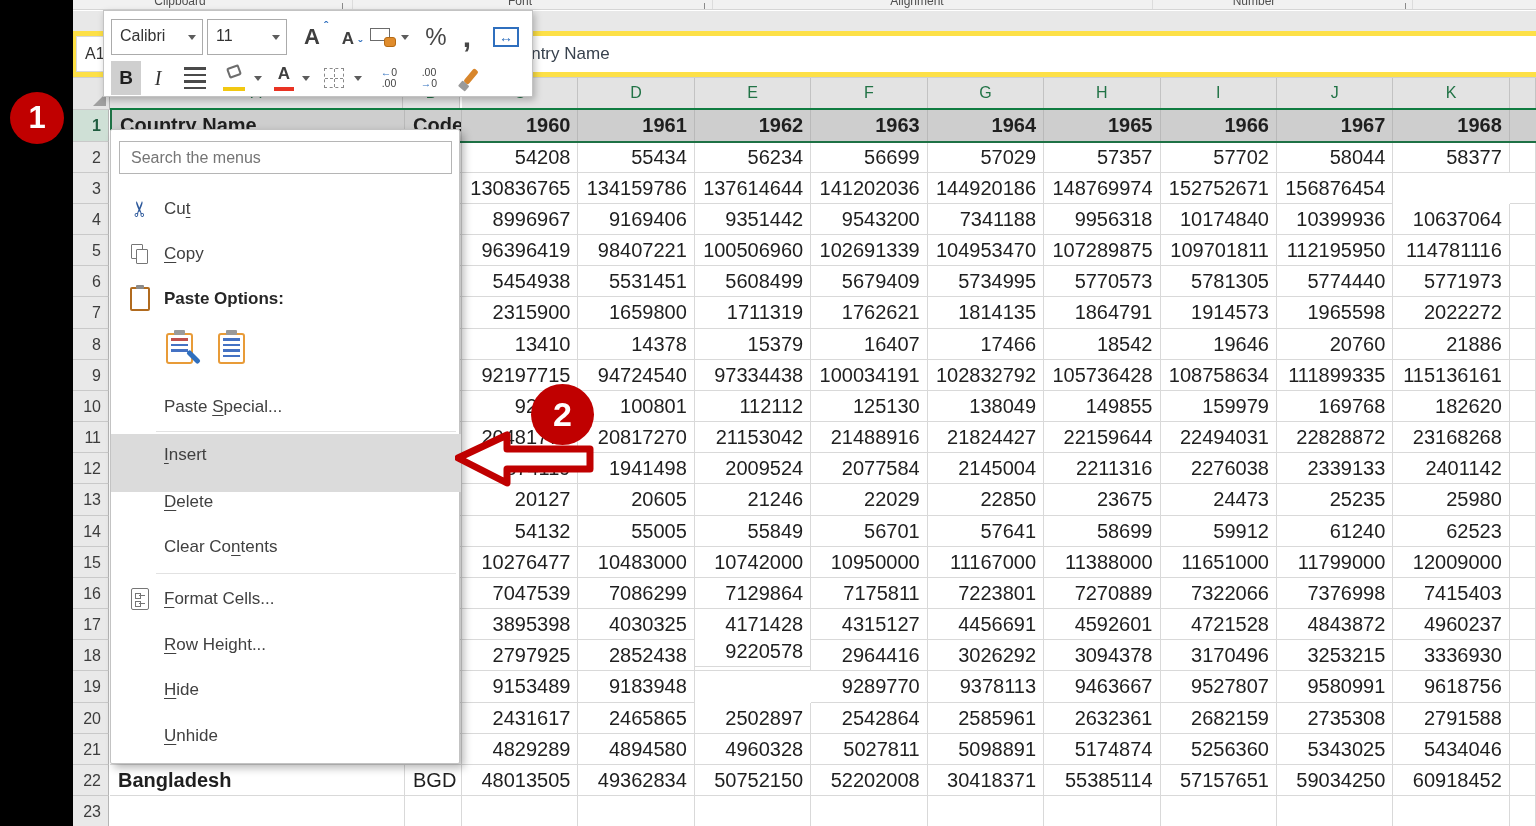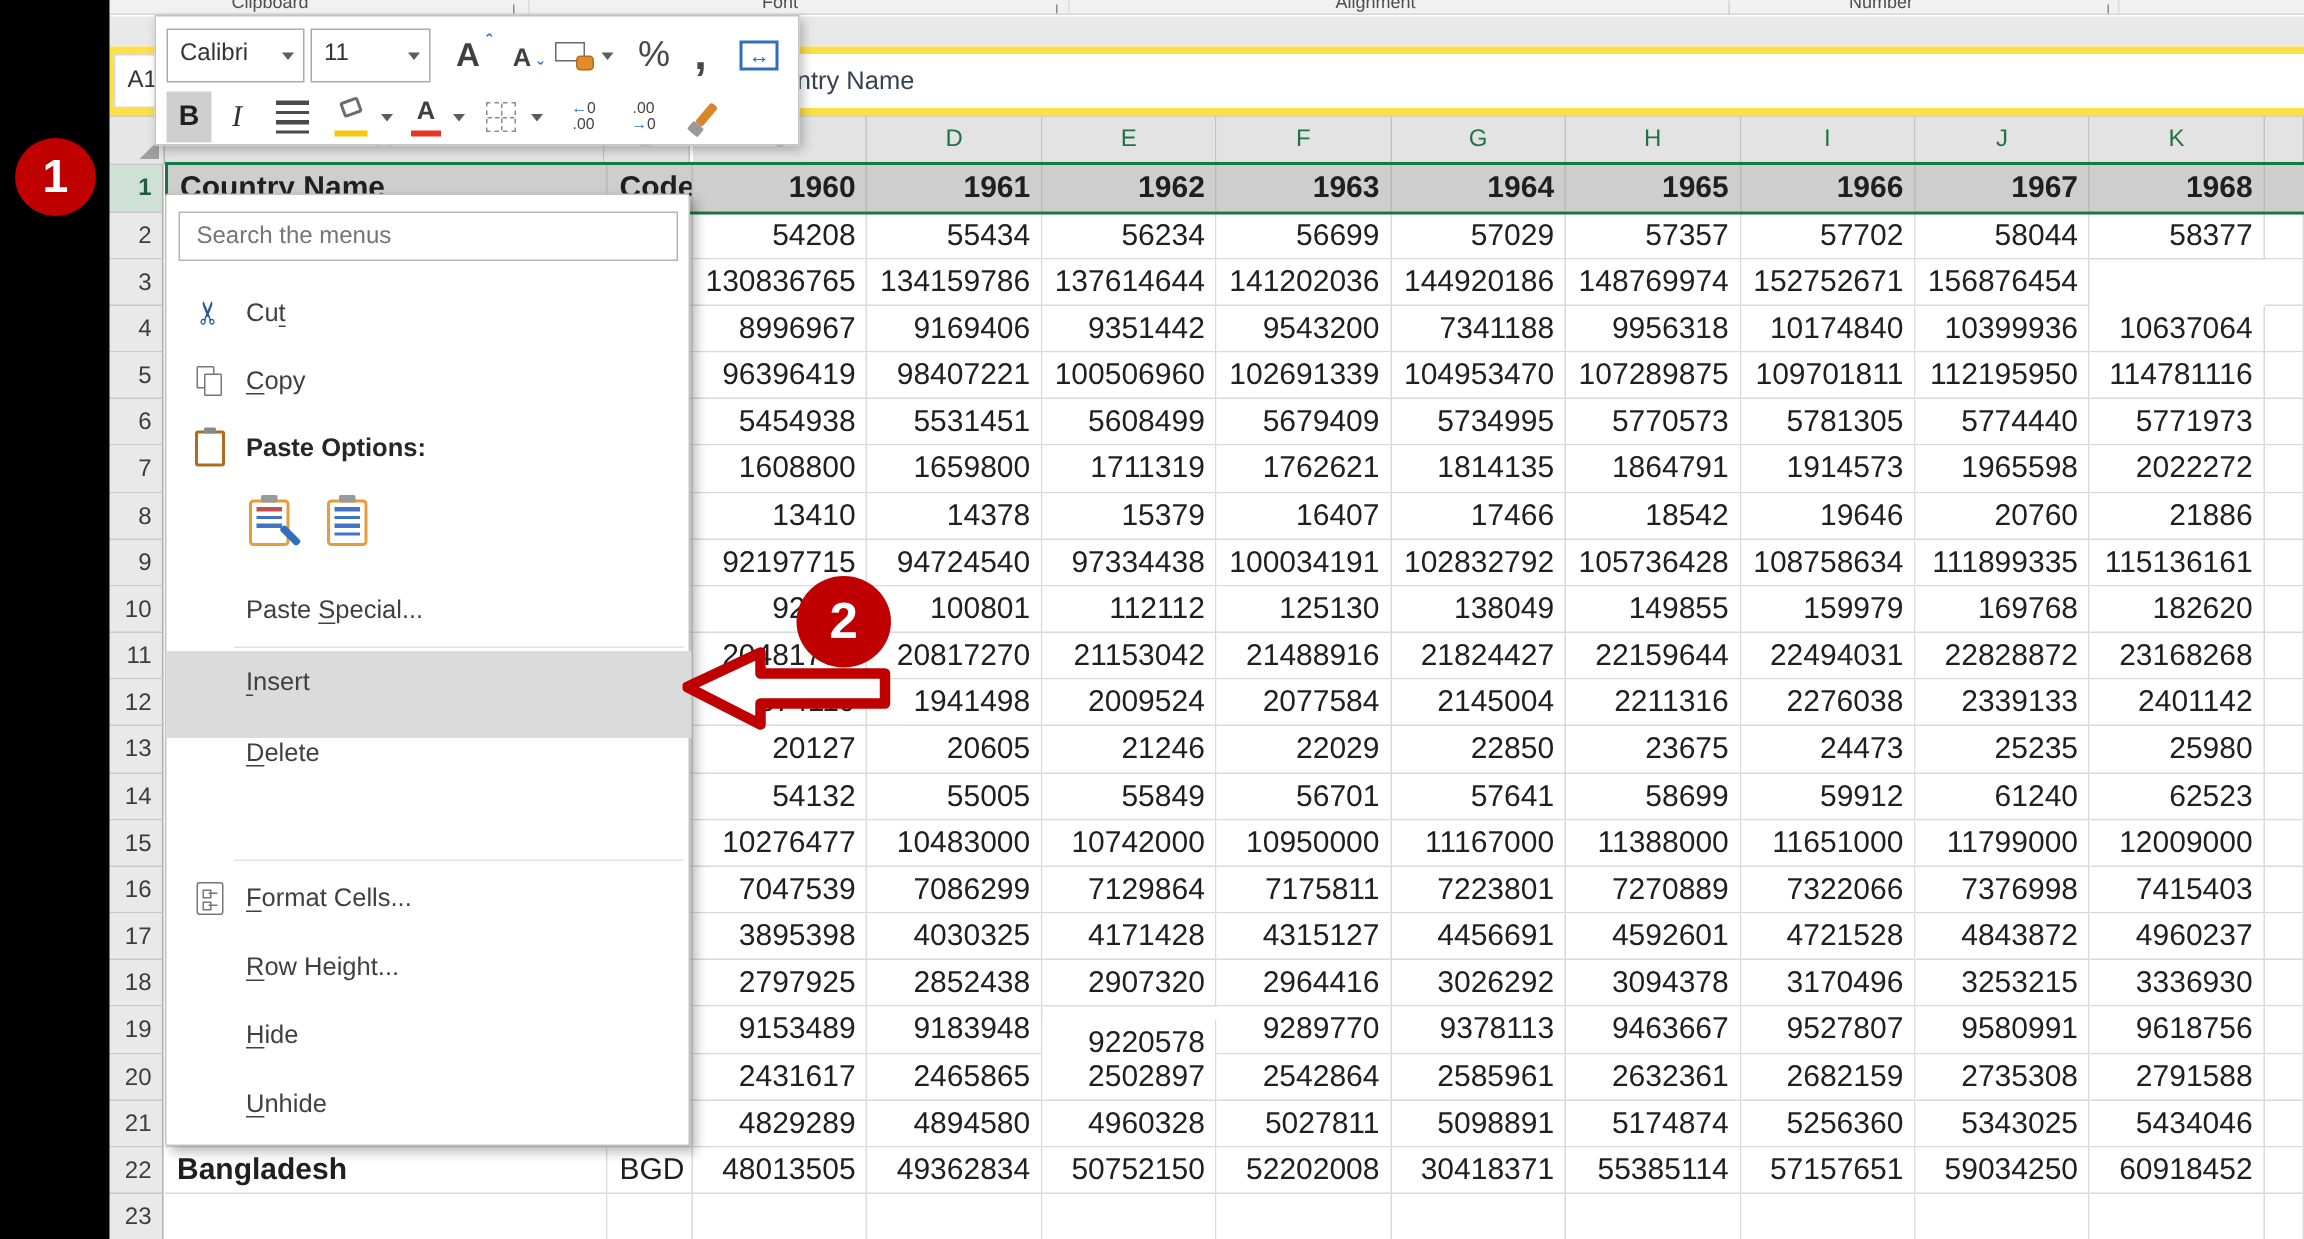--- a/index.html
+++ b/index.html
@@ -241,21 +241,21 @@
       <div class="cell gcell num" style="left: 694.84px; top: 266.18px; width: 116.42px; height: 31.17px; line-height: 31.17px;">5608499</div>
       <div class="cell gcell num" style="left: 811.26px; top: 266.18px; width: 116.42px; height: 31.17px; line-height: 31.17px;">5679409</div>
       <div class="cell gcell num" style="left: 927.68px; top: 266.18px; width: 116.42px; height: 31.17px; line-height: 31.17px;">5734995</div>
       <div class="cell gcell num" style="left: 1044.1px; top: 266.18px; width: 116.42px; height: 31.17px; line-height: 31.17px;">5770573</div>
       <div class="cell gcell num" style="left: 1160.52px; top: 266.18px; width: 116.42px; height: 31.17px; line-height: 31.17px;">5781305</div>
       <div class="cell gcell num" style="left: 1276.94px; top: 266.18px; width: 116.42px; height: 31.17px; line-height: 31.17px;">5774440</div>
       <div class="cell gcell num" style="left: 1393.36px; top: 266.18px; width: 116.42px; height: 31.17px; line-height: 31.17px;">5771973</div>
       <div class="cell gcell num" style="left: 1509.78px; top: 266.18px; width: 26px; height: 31.17px; line-height: 31.17px;"></div>
       <div class="cell gcell txt" style="left: 110px; top: 297.35px; width: 295px; height: 31.17px; line-height: 31.17px; font-weight: bold;"></div>
       <div class="cell gcell txt" style="left: 405px; top: 297.35px; width: 57px; height: 31.17px; line-height: 31.17px;"></div>
-      <div class="cell gcell num" style="left: 462px; top: 297.35px; width: 116.42px; height: 31.17px; line-height: 31.17px;">1608800</div>
+      <div class="cell gcell num" style="left: 462px; top: 297.35px; width: 116.42px; height: 31.17px; line-height: 31.17px;">2315900</div>
       <div class="cell gcell num" style="left: 578.42px; top: 297.35px; width: 116.42px; height: 31.17px; line-height: 31.17px;">1659800</div>
       <div class="cell gcell num" style="left: 694.84px; top: 297.35px; width: 116.42px; height: 31.17px; line-height: 31.17px;">1711319</div>
       <div class="cell gcell num" style="left: 811.26px; top: 297.35px; width: 116.42px; height: 31.17px; line-height: 31.17px;">1762621</div>
       <div class="cell gcell num" style="left: 927.68px; top: 297.35px; width: 116.42px; height: 31.17px; line-height: 31.17px;">1814135</div>
       <div class="cell gcell num" style="left: 1044.1px; top: 297.35px; width: 116.42px; height: 31.17px; line-height: 31.17px;">1864791</div>
       <div class="cell gcell num" style="left: 1160.52px; top: 297.35px; width: 116.42px; height: 31.17px; line-height: 31.17px;">1914573</div>
       <div class="cell gcell num" style="left: 1276.94px; top: 297.35px; width: 116.42px; height: 31.17px; line-height: 31.17px;">1965598</div>
       <div class="cell gcell num" style="left: 1393.36px; top: 297.35px; width: 116.42px; height: 31.17px; line-height: 31.17px;">2022272</div>
       <div class="cell gcell num" style="left: 1509.78px; top: 297.35px; width: 26px; height: 31.17px; line-height: 31.17px;"></div>
       <div class="cell gcell txt" style="left: 110px; top: 328.52px; width: 295px; height: 31.17px; line-height: 31.17px; font-weight: bold;"></div>
@@ -387,21 +387,21 @@
       <div class="cell gcell num" style="left: 927.68px; top: 640.22px; width: 116.42px; height: 31.17px; line-height: 31.17px;">3026292</div>
       <div class="cell gcell num" style="left: 1044.1px; top: 640.22px; width: 116.42px; height: 31.17px; line-height: 31.17px;">3094378</div>
       <div class="cell gcell num" style="left: 1160.52px; top: 640.22px; width: 116.42px; height: 31.17px; line-height: 31.17px;">3170496</div>
       <div class="cell gcell num" style="left: 1276.94px; top: 640.22px; width: 116.42px; height: 31.17px; line-height: 31.17px;">3253215</div>
       <div class="cell gcell num" style="left: 1393.36px; top: 640.22px; width: 116.42px; height: 31.17px; line-height: 31.17px;">3336930</div>
       <div class="cell gcell num" style="left: 1509.78px; top: 640.22px; width: 26px; height: 31.17px; line-height: 31.17px;"></div>
       <div class="cell gcell txt" style="left: 110px; top: 671.39px; width: 295px; height: 31.17px; line-height: 31.17px; font-weight: bold;"></div>
       <div class="cell gcell txt" style="left: 405px; top: 671.39px; width: 57px; height: 31.17px; line-height: 31.17px;"></div>
       <div class="cell gcell num" style="left: 462px; top: 671.39px; width: 116.42px; height: 31.17px; line-height: 31.17px;">9153489</div>
       <div class="cell gcell num" style="left: 578.42px; top: 671.39px; width: 116.42px; height: 31.17px; line-height: 31.17px;">9183948</div>
-      <div class="cell gcell num" style="left: 694.84px; top: 680px; width: 116.42px; height: 31.17px; line-height: 31.17px;">9220578</div>
+      <div class="cell gcell num" style="left: 694.84px; top: 636px; width: 116.42px; height: 31.17px; line-height: 31.17px;">9220578</div>
       <div class="cell gcell num" style="left: 811.26px; top: 671.39px; width: 116.42px; height: 31.17px; line-height: 31.17px;">9289770</div>
       <div class="cell gcell num" style="left: 927.68px; top: 671.39px; width: 116.42px; height: 31.17px; line-height: 31.17px;">9378113</div>
       <div class="cell gcell num" style="left: 1044.1px; top: 671.39px; width: 116.42px; height: 31.17px; line-height: 31.17px;">9463667</div>
       <div class="cell gcell num" style="left: 1160.52px; top: 671.39px; width: 116.42px; height: 31.17px; line-height: 31.17px;">9527807</div>
       <div class="cell gcell num" style="left: 1276.94px; top: 671.39px; width: 116.42px; height: 31.17px; line-height: 31.17px;">9580991</div>
       <div class="cell gcell num" style="left: 1393.36px; top: 671.39px; width: 116.42px; height: 31.17px; line-height: 31.17px;">9618756</div>
       <div class="cell gcell num" style="left: 1509.78px; top: 671.39px; width: 26px; height: 31.17px; line-height: 31.17px;"></div>
       <div class="cell gcell txt" style="left: 110px; top: 702.56px; width: 295px; height: 31.17px; line-height: 31.17px; font-weight: bold;"></div>
       <div class="cell gcell txt" style="left: 405px; top: 702.56px; width: 57px; height: 31.17px; line-height: 31.17px;"></div>
       <div class="cell gcell num" style="left: 462px; top: 702.56px; width: 116.42px; height: 31.17px; line-height: 31.17px;">2431617</div>
@@ -547,20 +547,23 @@
     <div class="mi" style="top:254px">
       <span class="mi-label"><span>Paste </span><span class="u">S</span><span>pecial...</span></span>
     </div>
     <div class="msep" style="top:301px"></div>
     <div class="mi hl" style="top:304px;height:58px;">
       <span class="mi-label" style="line-height:42px;"><span></span><span class="u">I</span><span>nsert</span></span>
     </div>
     <div class="mi" style="top:349px">
       <span class="mi-label"><span></span><span class="u">D</span><span>elete</span></span>
     </div>
+    <div class="mi" style="top:394px">
+      <span class="mi-label"><span>Clear Co</span><span class="u">n</span><span>tents</span></span>
+    </div>
     <div class="msep" style="top:443px"></div>
     <div class="mi" style="top:446px">
       <span class="mi-ic">
           <span class="fmtcellsic">
             <span class="fmtdash"></span>
           </span>
         </span>
       <span class="mi-label"><span></span><span class="u">F</span><span>ormat Cells...</span></span>
     </div>
     <div class="mi" style="top:537px">

